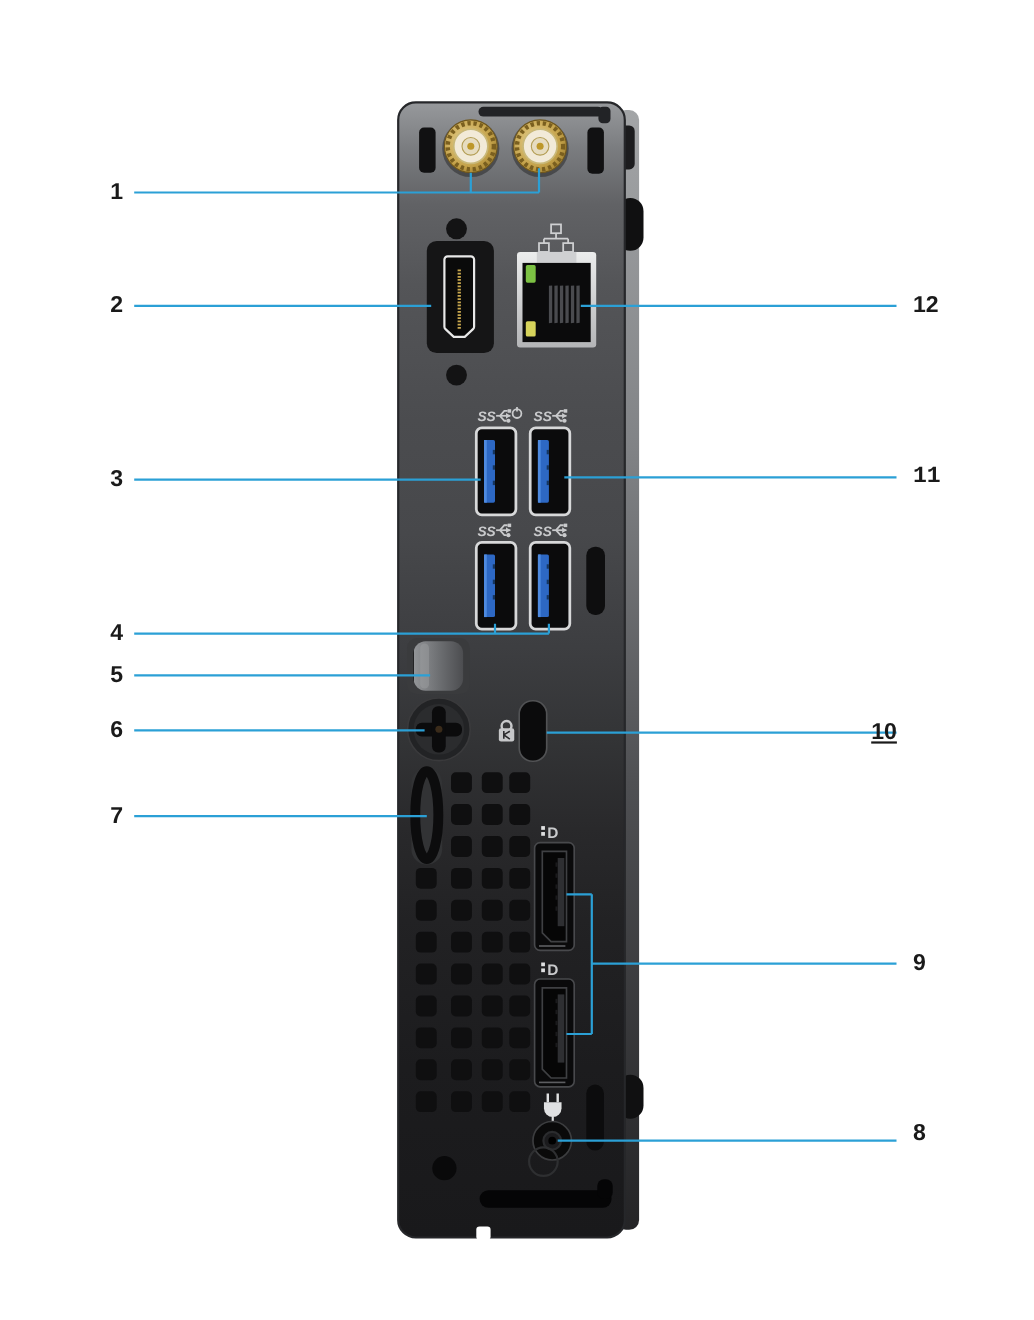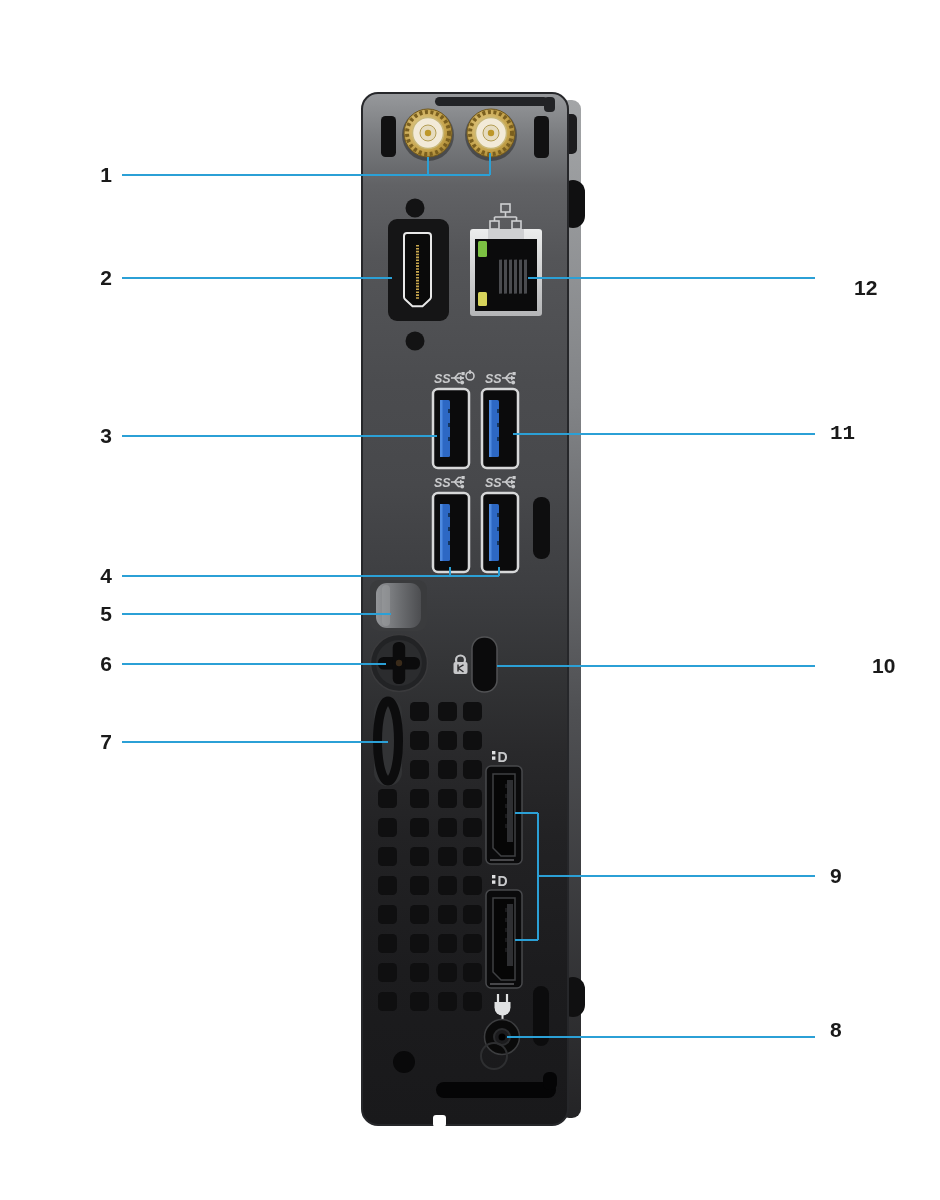--- a/index.html
+++ b/index.html
@@ -309,17 +309,17 @@
 
 <span class="callout-num num-left" style="left:68px;top:162px;">1</span>
 <span class="callout-num num-left" style="left:68px;top:265px;">2</span>
 <span class="callout-num num-left" style="left:68px;top:423px;">3</span>
 <span class="callout-num num-left" style="left:68px;top:563px;">4</span>
 <span class="callout-num num-left" style="left:68px;top:601px;">5</span>
 <span class="callout-num num-left" style="left:68px;top:651px;">6</span>
 <span class="callout-num num-left" style="left:68px;top:729px;">7</span>
 <span class="callout-num num-right" style="left:830px;top:1017px;">8</span>
 <span class="callout-num num-right" style="left:830px;top:863px;">9</span>
-<span class="callout-num num-right" style="left:872px;top:653px;">10</span>
+<span class="callout-num num-right" style="left:792px;top:653px;text-decoration:underline;">10</span>
 <span class="callout-num num-right" style="left:830px;top:421px;font-family:Liberation Mono, monospace;">11</span>
-<span class="callout-num num-right" style="left:854px;top:265px;margin-top:10px;">12</span>
+<span class="callout-num num-right" style="left:830px;top:265px;">12</span>
 
 </div>
 
 </body></html>

